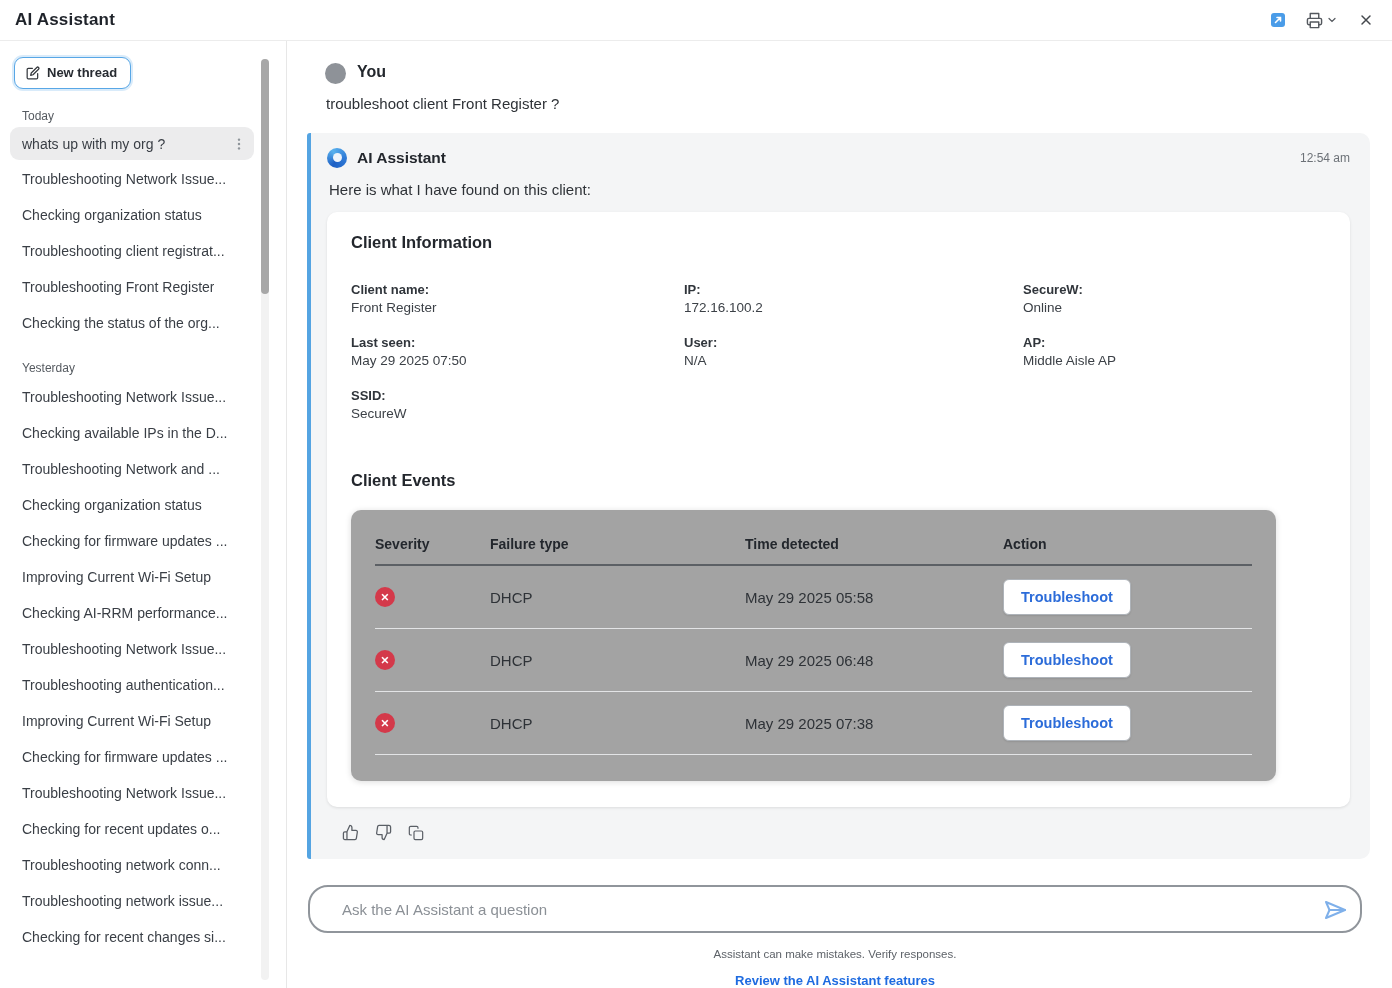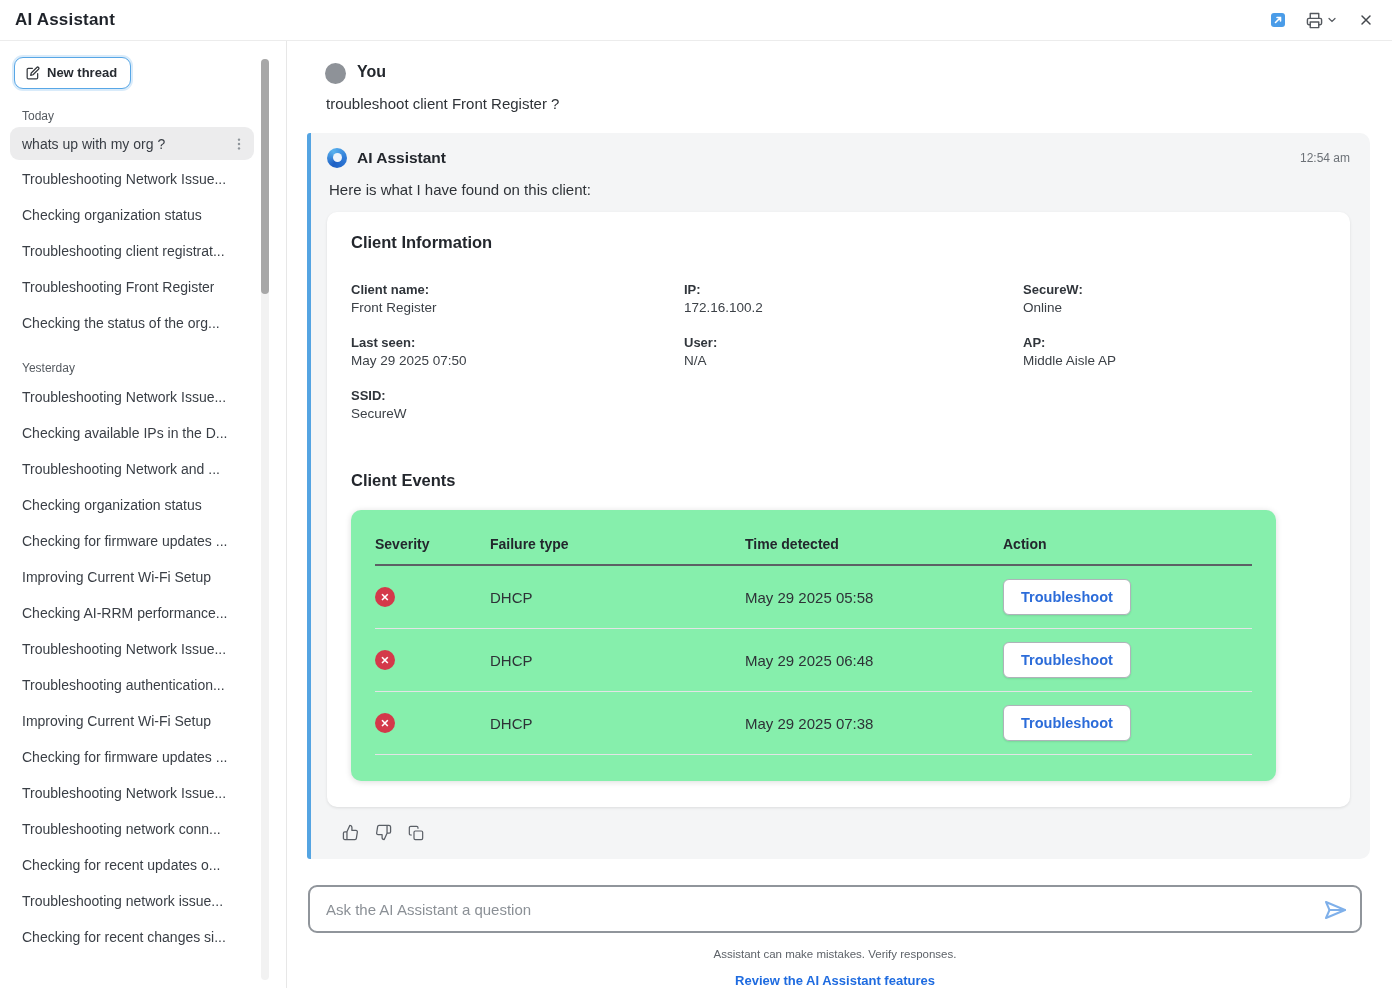--- a/index.html
+++ b/index.html
@@ -53,41 +53,41 @@
 
   .card { background: #fff; border-radius: 10px; box-shadow: 0 1px 3px rgba(0,0,0,.1); padding: 21px 24px 26px; }
   .card-title { font-size: 16.5px; font-weight: 700; color: #23272d; }
   .info-title { margin-bottom: 30px; }
   .info-grid { display: grid; grid-template-columns: 333px 339px 1fr; row-gap: 16px; margin-bottom: 46px; }
   .field { height: 37px; }
   .f-label { font-size: 13px; font-weight: 700; color: #30353b; }
   .f-value { font-size: 13.5px; color: #3c4147; margin-top: 3px; }
 
   .events-title { margin-bottom: 20px; }
-  .events-card { background: #86efac; border-radius: 10px; box-shadow: 0 1px 6px rgba(0,0,0,.14);
+  .events-card { background: #a3a3a3; border-radius: 10px; box-shadow: 0 1px 6px rgba(0,0,0,.14);
     padding: 10px 24px 26px; margin-right: 50px; }
   table { width: 100%; border-collapse: collapse; }
   th { text-align: left; font-size: 14px; font-weight: 700; color: #23272d; padding: 16px 0 12px; border-bottom: 2px solid #5c6065; }
   th:nth-child(1) { width: 115px; }
   th:nth-child(2) { width: 255px; }
   th:nth-child(3) { width: 258px; }
   td { padding: 13px 0; border-bottom: 1px solid #e3e4e6; font-size: 15px; color: #2e3237; vertical-align: middle; }
   .sev { width: 20px; height: 20px; border-radius: 50%; background: #d4394a; color: #fff;
     display: flex; align-items: center; justify-content: center; font-size: 10.5px; font-weight: 700; }
   .sev::before { content: "\2715"; }
   .t-btn { font-family: inherit; padding: 9px 17px; background: #fff; border: 1px solid #aeb3b9; border-radius: 6px;
     color: #2c6cd9; font-weight: 700; font-size: 14.5px; box-shadow: 0 1px 2px rgba(0,0,0,.1); cursor: pointer; }
 
   .feedback { display: flex; gap: 16px; margin: 17px 0 4px 15px; }
   .fb-btn { background: none; border: none; padding: 0; color: #5a5f66; cursor: pointer; }
 
   
   .composer { padding: 10px 30px 0 21px; }
-  .input-wrap { position: relative; border: 2px solid #90959b; border-radius: 9px; height: 48px;
-    background: #fff; display: flex; align-items: center; }
+  .input-wrap { position: relative; border: 2px solid #90959b; border-radius: 20px; height: 48px;
+    background: #fff; display: flex; align-items: center; padding-left: 16px; }
   .q-input { flex: 1; border: none; outline: none; font-family: inherit; font-size: 15px; padding: 0 54px 0 16px;
     color: #2e3237; background: transparent; }
   .q-input::placeholder { color: #8b9096; }
   .send-btn { position: absolute; right: 13px; top: 11px; background: none; border: none; padding: 0; cursor: pointer; color: #7fb0ea; }
   .disclaimer { text-align: center; font-size: 11.5px; color: #5d6268; margin-top: 15px; }
   .review-link { display: block; text-align: center; font-size: 13px; font-weight: 700; color: #1e6be0;
     margin-top: 13px; text-decoration: none; cursor: pointer; }
 
   svg { display: block; }
 </style>
@@ -239,26 +239,26 @@
     <span class="t-label">Checking for firmware updates ...</span>
 
   </div>
 
   <div class="thread-item">
     <span class="t-label">Troubleshooting Network Issue...</span>
 
   </div>
 
   <div class="thread-item">
+    <span class="t-label">Checking for recent updates o...</span>
+
+  </div>
+
+  <div class="thread-item">
     <span class="t-label">Troubleshooting network conn...</span>
-
-  </div>
-
-  <div class="thread-item">
-    <span class="t-label">Checking for recent updates o...</span>
 
   </div>
 
   <div class="thread-item">
     <span class="t-label">Troubleshooting network issue...</span>
 
   </div>
 
   <div class="thread-item">
     <span class="t-label">Checking for recent changes si...</span>

